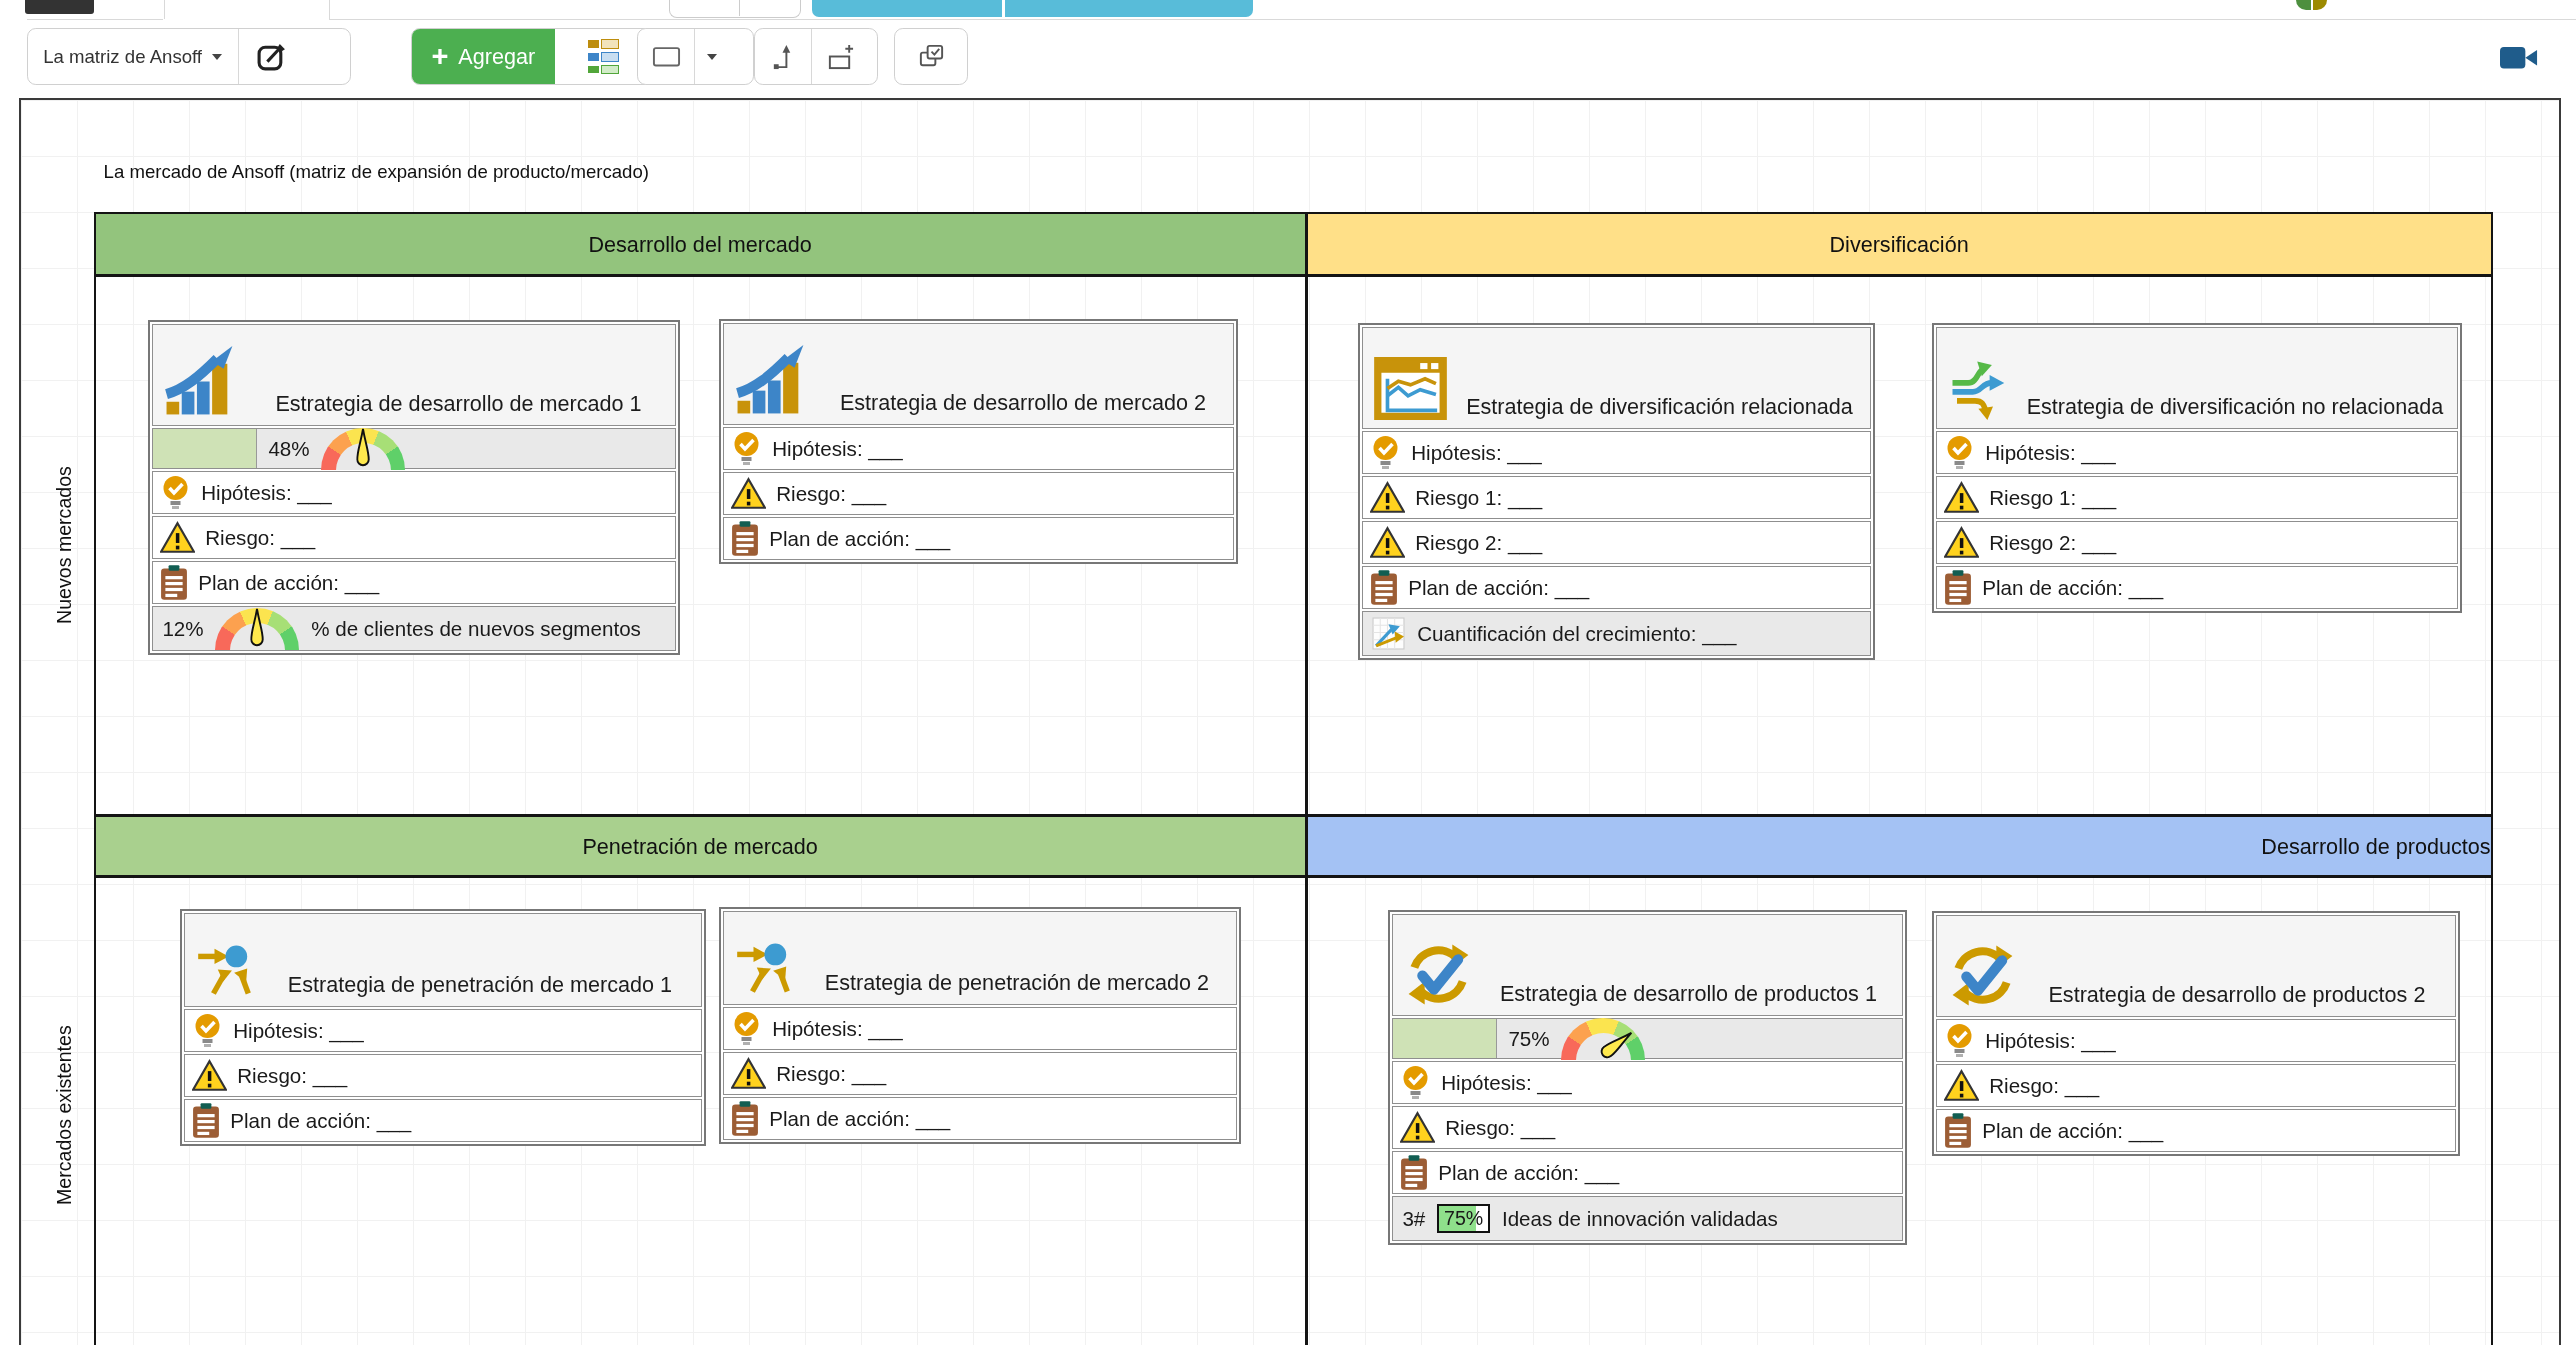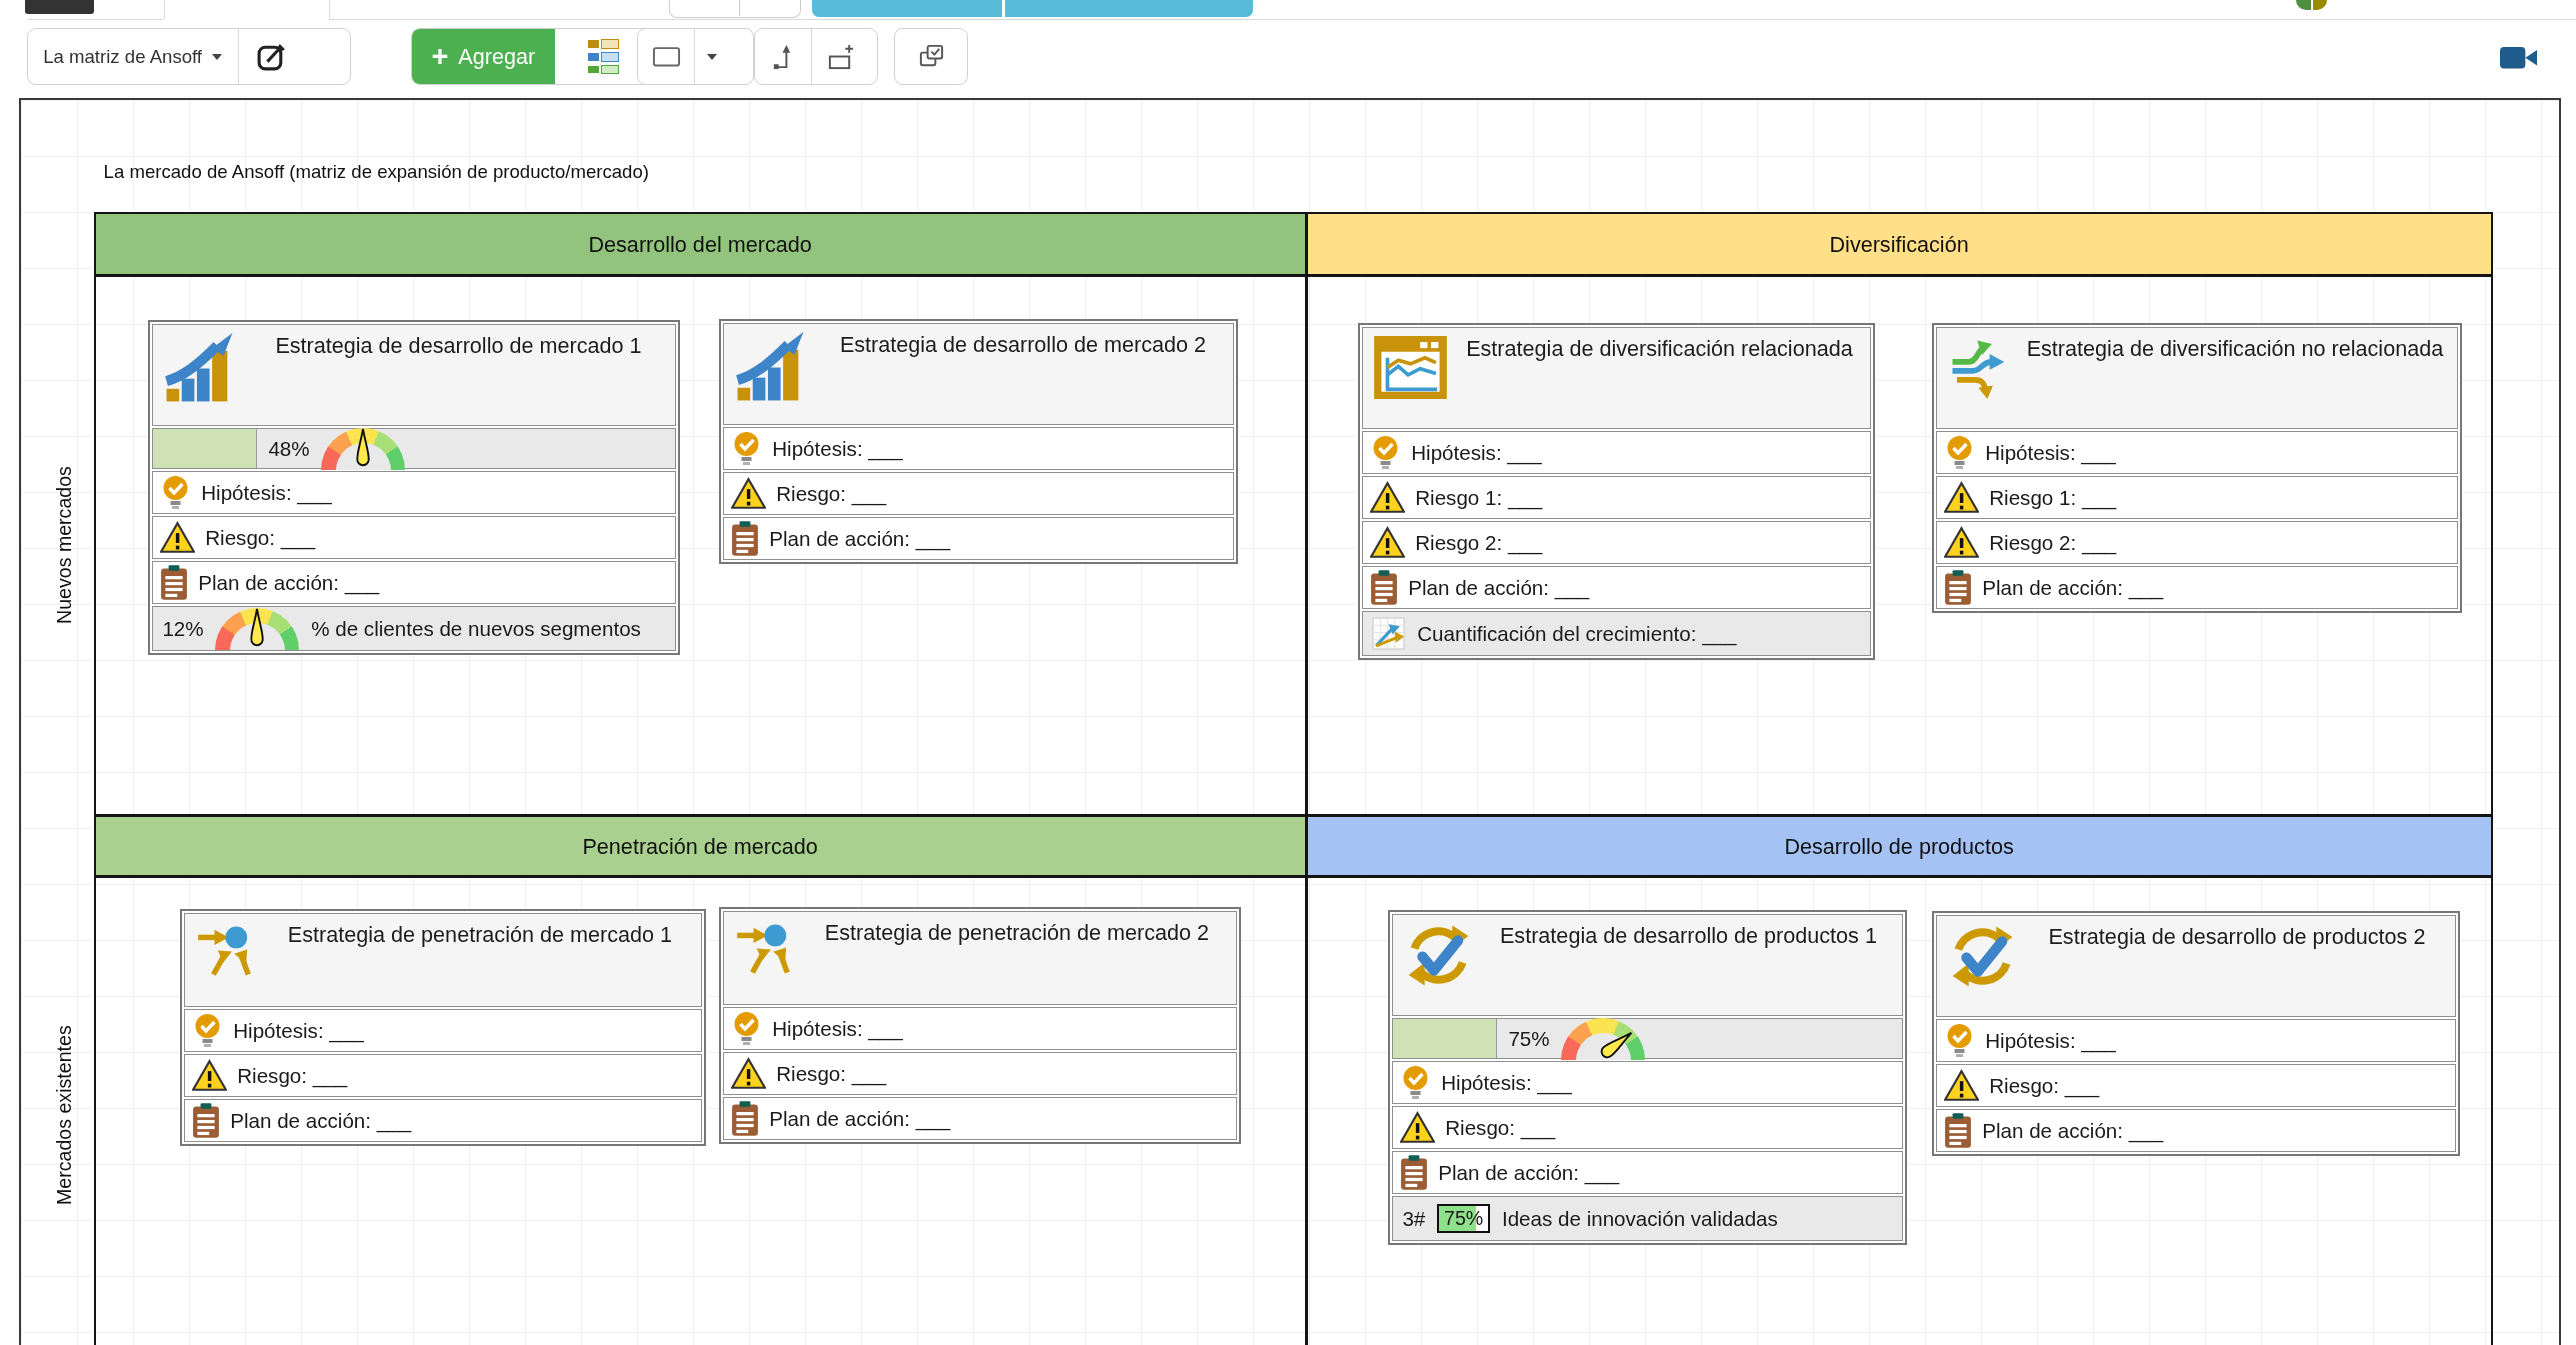--- a/index.html
+++ b/index.html
@@ -43,21 +43,21 @@
     background-size:56px 56px;}
   .cv-title{position:absolute;left:83px;top:61px;font-size:18.6px;color:#111;}
   .mx-cell{position:absolute;box-sizing:border-box;border:2px solid #141414;}
   .mx-head{display:flex;align-items:center;justify-content:center;font-size:21.6px;color:#111;}
   .vlabel{position:absolute;left:22.5px;width:43px;display:flex;align-items:center;justify-content:center;
     writing-mode:vertical-rl;transform:rotate(180deg);font-size:19.6px;color:#111;}
   
   .card{position:absolute;box-sizing:border-box;border:2px solid #777;background:#fff;
         padding:2px;display:flex;flex-direction:column;gap:2px;}
   .card section{border:1px solid #8f8f8f;box-sizing:border-box;}
-  .chead{background:#f5f5f5;display:flex;align-items:flex-start;gap:13.7px;padding:7.8px 11.8px;min-height:102px;}
+  .chead{background:#f5f5f5;display:flex;align-items:flex-end;gap:13.7px;padding:7.8px 11.8px;min-height:102px;}
   .chead .ttl{flex:1;text-align:center;font-size:21.6px;line-height:1.2;color:#1c1c1c;}
   .frow{display:flex;align-items:center;gap:9.8px;min-height:43px;padding:0 7.8px;background:#fff;font-size:20.6px;}
   .prow{display:flex;align-items:center;height:41px;background:#e9e9e9;font-size:20.6px;}
   .prow .fillcell{width:103px;height:100%;background:#cfe2b6;border-right:1px solid #999;flex:none;}
   .prow .pct{margin:0 11.8px;}
   .mrow{display:flex;align-items:center;gap:11.8px;min-height:45px;background:#e9e9e9;padding:0 9.8px;font-size:20.6px;}
   .pctbox{display:inline-block;border:2.9px solid #111;padding:1px 4.9px;font-size:19.6px;
           background:linear-gradient(90deg,#8fe08b 0 76%,#fff 76%);}
   
   .gauge{position:relative;width:84px;height:42px;overflow:hidden;flex:none;}
@@ -256,21 +256,21 @@
   </div>
   <div class="mx-cell mx-head" style="left:1285px;top:112px;width:1187px;height:65px;background:#ffe088;">
     <span>Diversificación</span>
   </div>
   <div class="mx-cell" style="left:73px;top:174px;width:1213px;height:542px;"></div>
   <div class="mx-cell" style="left:1285px;top:174px;width:1187px;height:542px;"></div>
 
   <div class="mx-cell mx-head" style="left:73px;top:715px;width:1213px;height:63px;background:#a9d08e;">
     <span>Penetración de mercado</span>
   </div>
-  <div class="mx-cell mx-head" style="left:1285px;top:715px;width:1187px;height:63px;background:#a4c2f4;">
+  <div class="mx-cell mx-head" style="left:1285px;top:715px;width:1187px;height:63px;background:#a4c2f4;justify-content:flex-end;">
     <span>Desarrollo de productos</span>
   </div>
   <div class="mx-cell" style="left:73px;top:775px;width:1213px;height:588px;"></div>
   <div class="mx-cell" style="left:1285px;top:775px;width:1187px;height:588px;"></div>
 
   <div class="vlabel" style="top:174px;height:542px;">Nuevos mercados</div>
   <div class="vlabel" style="top:775px;height:480px;">Mercados existentes</div>
 
   <div class="card" style="left:127px;top:220px;width:532px;">
     <section class="chead">

